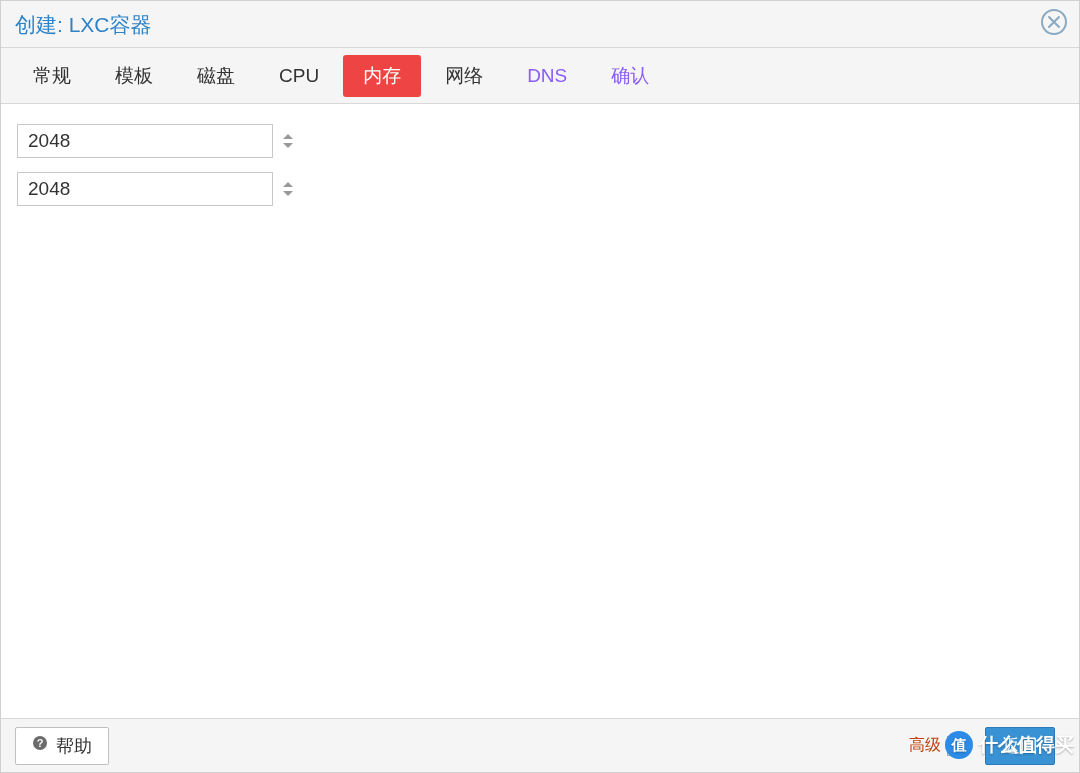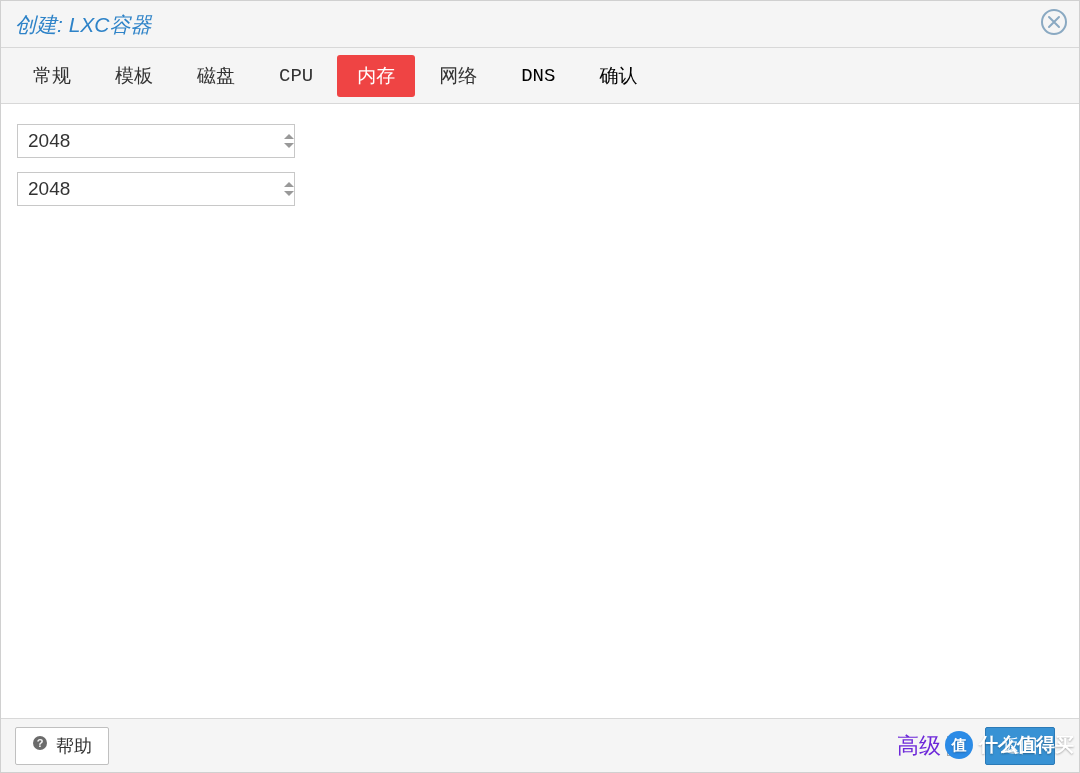--- a/index.html
+++ b/index.html
@@ -19,73 +19,71 @@
     background: #fff;
   }
   .titlebar {
     background: #f5f5f5;
     border-bottom: 1px solid #d8d8d8;
     padding: 10px 14px 8px 14px;
     color: #2e83c8;
     font-size: 21px;
     display: flex; align-items: center;
     position: relative;
-    font-style: italic;
   }
   .titlebar .close {
     position: absolute; right: 12px; top: 8px;
     width: 26px; height: 26px;
     border: 2px solid #8aa9c2;
     border-radius: 50%;
     display: flex; align-items: center; justify-content: center;
     color: #8aa9c2;
     font-weight: bold;
     cursor: pointer;
   }
   .titlebar .close svg { width: 14px; height: 14px; }
   .tabs {
     background: #f5f5f5;
     height: 56px;
     border-bottom: 1px solid #d8d8d8;
     display: flex; align-items: center;
     padding: 0 10px;
     gap: 0;
-    font-family: Liberation Mono, monospace;
   }
   .tab {
     padding: 8px 20px;
     color: #333;
     font-size: 19px;
     cursor: pointer;
     border-radius: 3px;
     margin: 0 2px;
   }
   .tab.active {
     background: #ef4444;
     color: #fff;
   }
-  .tab.disabled { color: #000000; text-align: center; }
+  .tab.disabled { color: #8b5cf6; text-align: center; }
   .form-area {
     flex: 1 1 auto;
     padding: 20px 16px;
     overflow: auto;
   }
   .form-row {
     display: flex; align-items: center;
     margin-bottom: 14px;
   }
   .form-label {
     width: 190px;
     color: #333;
     font-size: 19px;
   }
   .spinner {
     display: flex; align-items: stretch;
     border: 1px solid #c8c8c8;
-    width: 278px; height: 34px;
+    width: 256px; height: 34px;
     background: #fff;
   }
   .spinner input {
     flex: 1; border: none; outline: none;
     padding: 4px 10px; font-size: 19px;
     color: #333; background: transparent;
   }
   .spinner .arrows {
     width: 26px;
     display: flex; flex-direction: column;
@@ -117,21 +115,21 @@
     border-radius: 2px;
   }
   .btn.primary {
     background: #3892d4;
     color: #fff;
     border: 1px solid #2b7ab7;
     font-family: Liberation Mono, monospace;
   }
   .btn .icon { margin-right: 8px; color: #666; }
   .spacer { flex: 1; }
-  .adv-label { color: #6d28d9; font-size: 22px; margin-right: 6px; }
+  .adv-label { color: #c2410c; font-size: 16px; margin-right: 6px; }
   .checkbox {
     width: 20px; height: 20px;
     border: 1px solid #aaa;
     background: #fff;
     margin-right: 18px;
     cursor: pointer;
   }
   .watermark {
     position: absolute;
     right: 6px; bottom: 14px;

